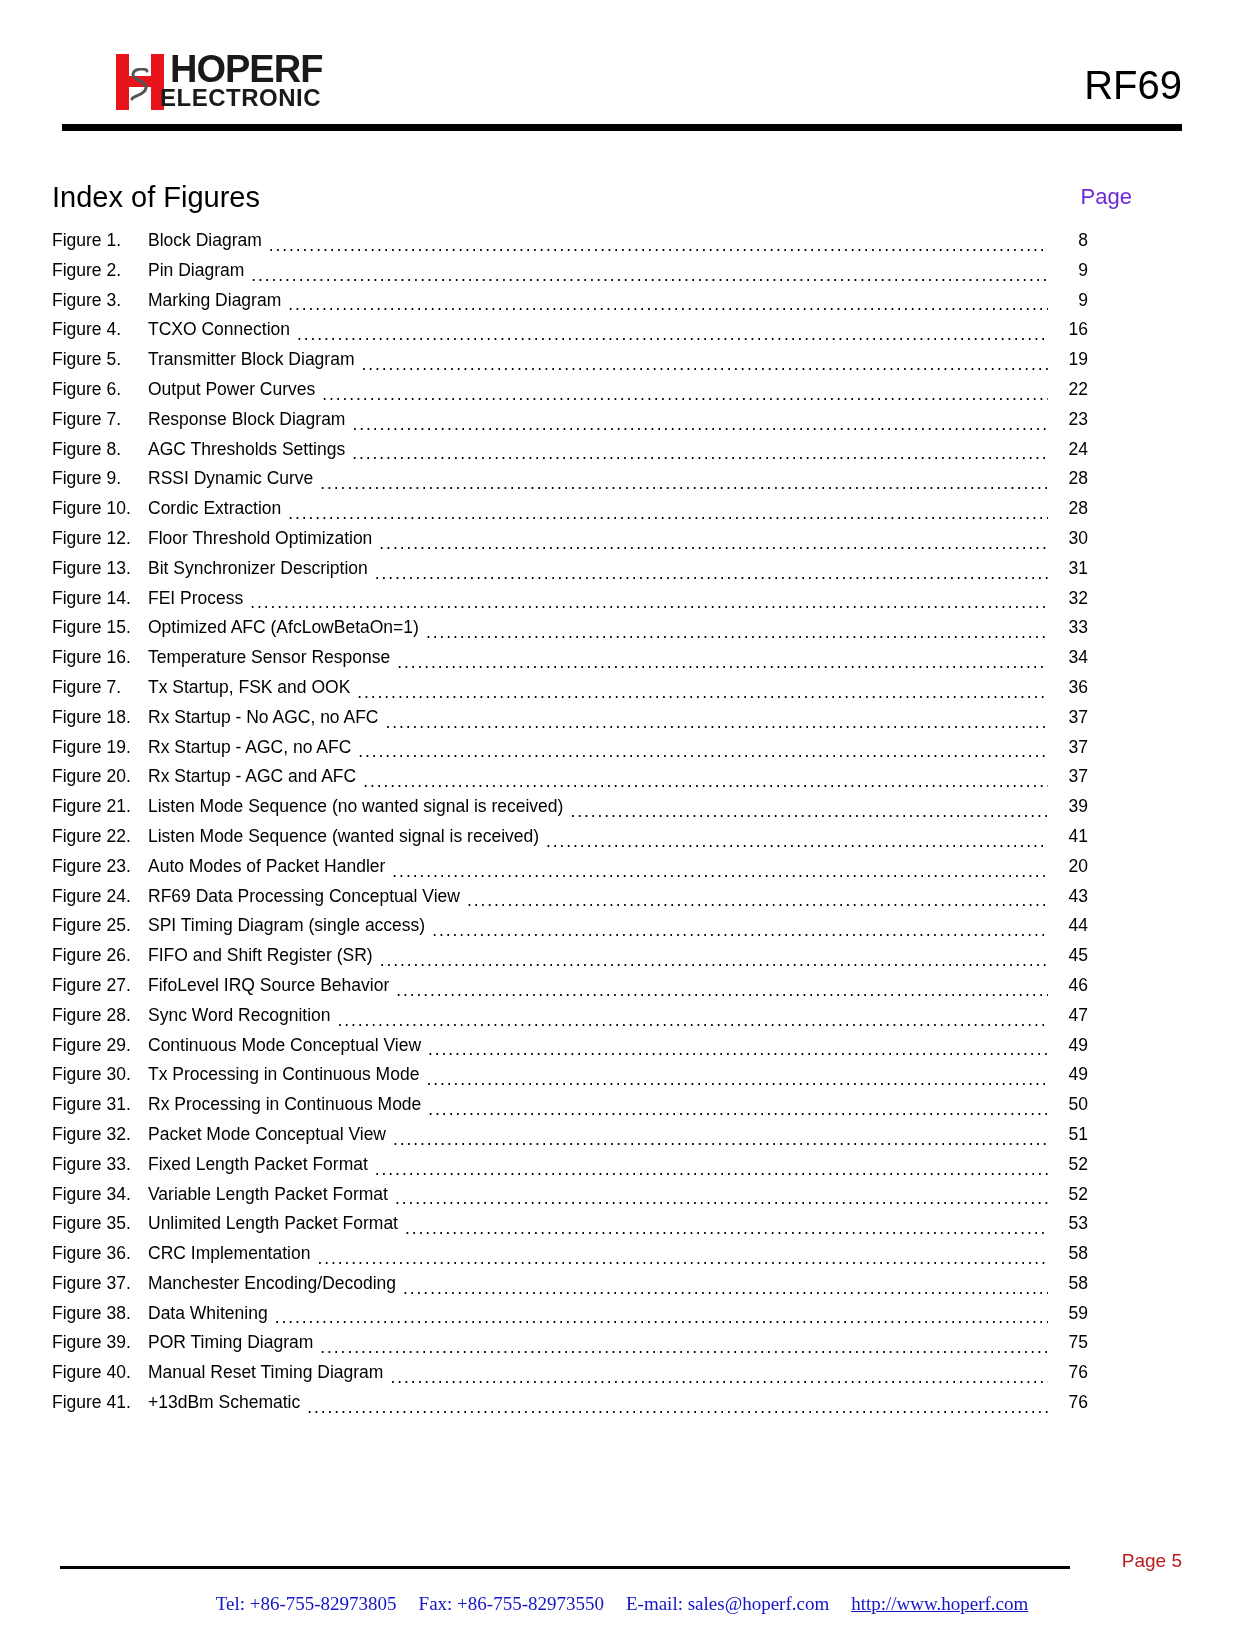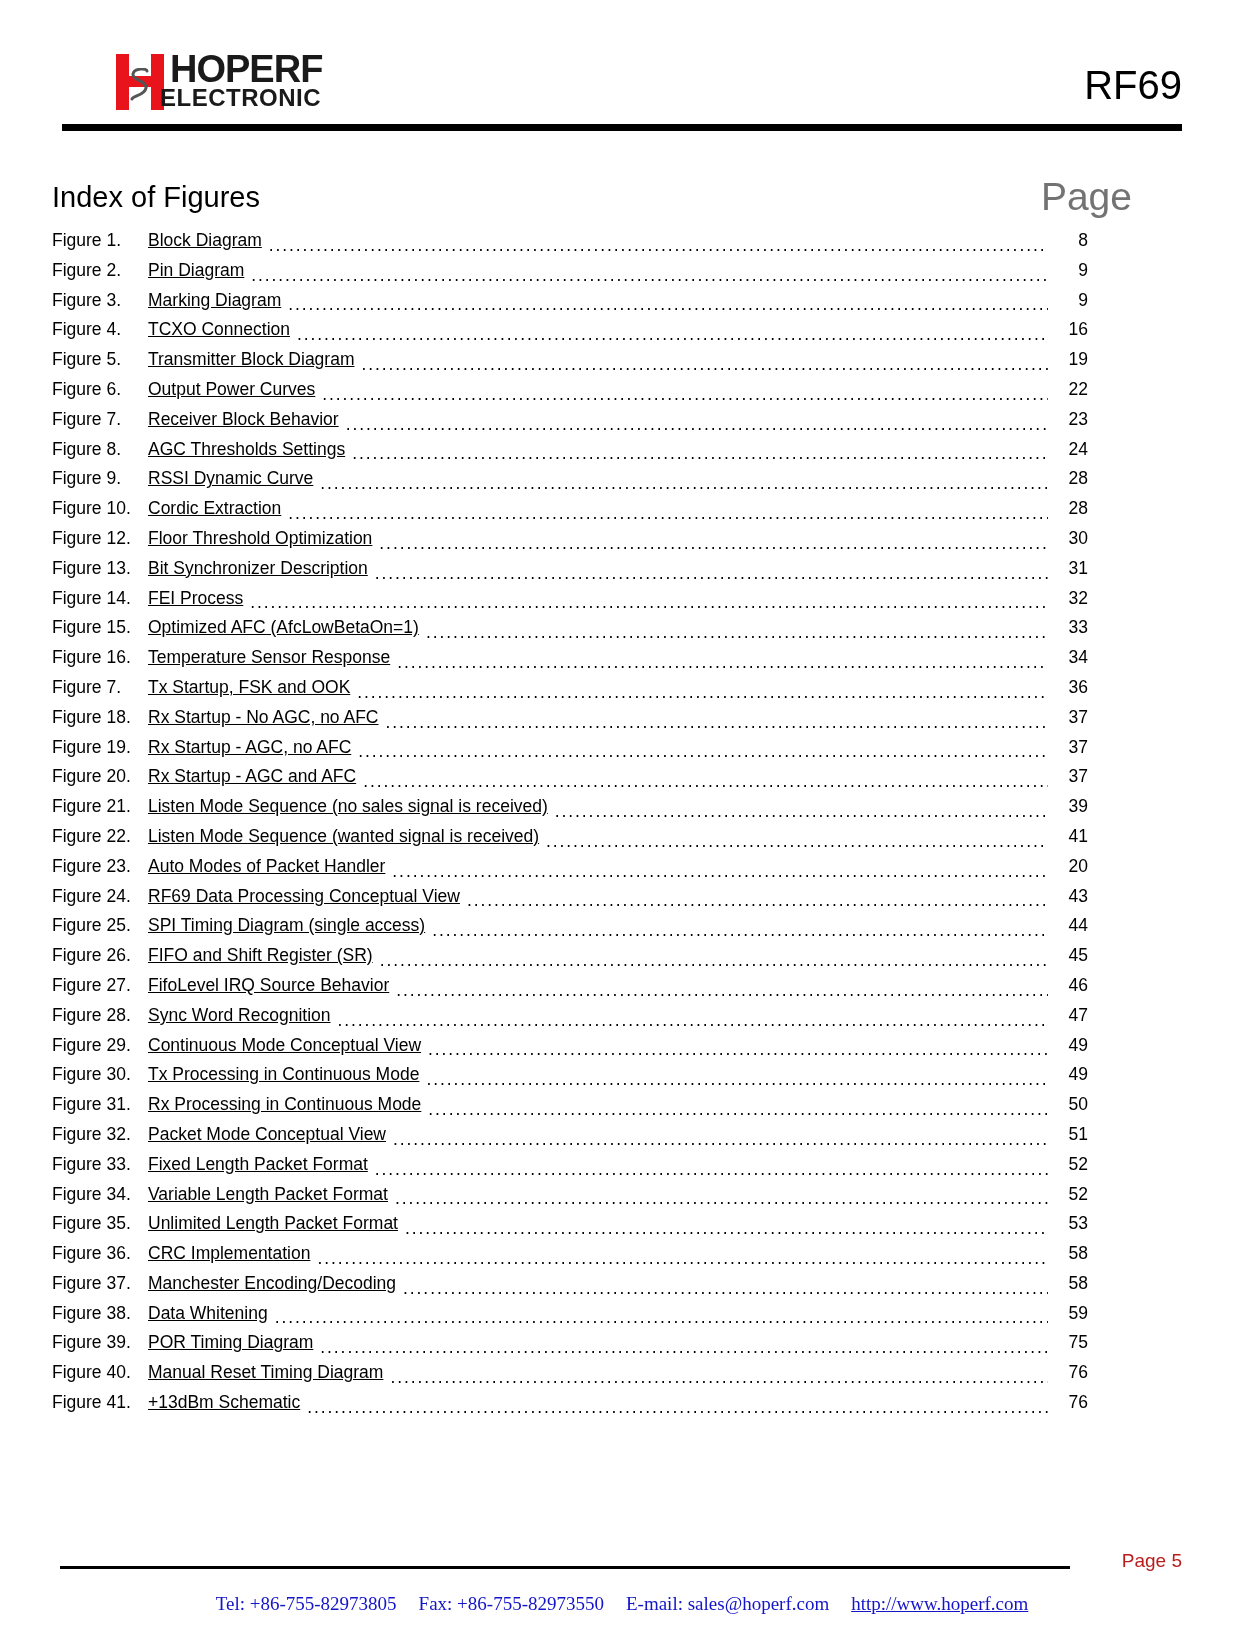--- a/index.html
+++ b/index.html
@@ -133,24 +133,24 @@
     top: 0;
     font-size: 29px;
     line-height: 34px;
     font-weight: normal;
     color: #000;
   }
   .index-page-label {
     position: absolute;
     right: 0;
     top: 0;
-    font-size: 39px;
+    font-size: 22px;
     line-height: 34px;
     font-weight: normal;
-    color: #737373;
+    color: #6d28d9;
   }
 
   
   .fig-list {
     position: absolute;
     left: 52px;
     top: 226px;
     width: 1036px;
   }
   .fig-row {
@@ -162,21 +162,20 @@
     color: #000;
     white-space: nowrap;
   }
   .fig-num {
     flex: 0 0 96px;
     width: 96px;
   }
   .fig-label {
     flex: 0 0 auto;
     padding-right: 7px;
-    text-decoration: underline;
   }
   .fig-dots {
     flex: 1 1 auto;
     overflow: hidden;
     position: relative;
     height: 29.8px;
   }
   .fig-dots::after {
     content: "........................................................................................................................................................................................................................................................................................................................";
     position: absolute;
@@ -293,21 +292,21 @@
         <span class="fig-page">19</span>
       </div>
       <div class="fig-row">
         <span class="fig-num">Figure 6.</span>
         <span class="fig-label">Output Power Curves</span>
         <span class="fig-dots"></span>
         <span class="fig-page">22</span>
       </div>
       <div class="fig-row">
         <span class="fig-num">Figure 7.</span>
-        <span class="fig-label">Receiver Block Behavior</span>
+        <span class="fig-label">Response Block Diagram</span>
         <span class="fig-dots"></span>
         <span class="fig-page">23</span>
       </div>
       <div class="fig-row">
         <span class="fig-num">Figure 8.</span>
         <span class="fig-label">AGC Thresholds Settings</span>
         <span class="fig-dots"></span>
         <span class="fig-page">24</span>
       </div>
       <div class="fig-row">
@@ -371,21 +370,21 @@
         <span class="fig-page">37</span>
       </div>
       <div class="fig-row">
         <span class="fig-num">Figure 20.</span>
         <span class="fig-label">Rx Startup - AGC and AFC</span>
         <span class="fig-dots"></span>
         <span class="fig-page">37</span>
       </div>
       <div class="fig-row">
         <span class="fig-num">Figure 21.</span>
-        <span class="fig-label">Listen Mode Sequence (no sales signal is received)</span>
+        <span class="fig-label">Listen Mode Sequence (no wanted signal is received)</span>
         <span class="fig-dots"></span>
         <span class="fig-page">39</span>
       </div>
       <div class="fig-row">
         <span class="fig-num">Figure 22.</span>
         <span class="fig-label">Listen Mode Sequence (wanted signal is received)</span>
         <span class="fig-dots"></span>
         <span class="fig-page">41</span>
       </div>
       <div class="fig-row">

